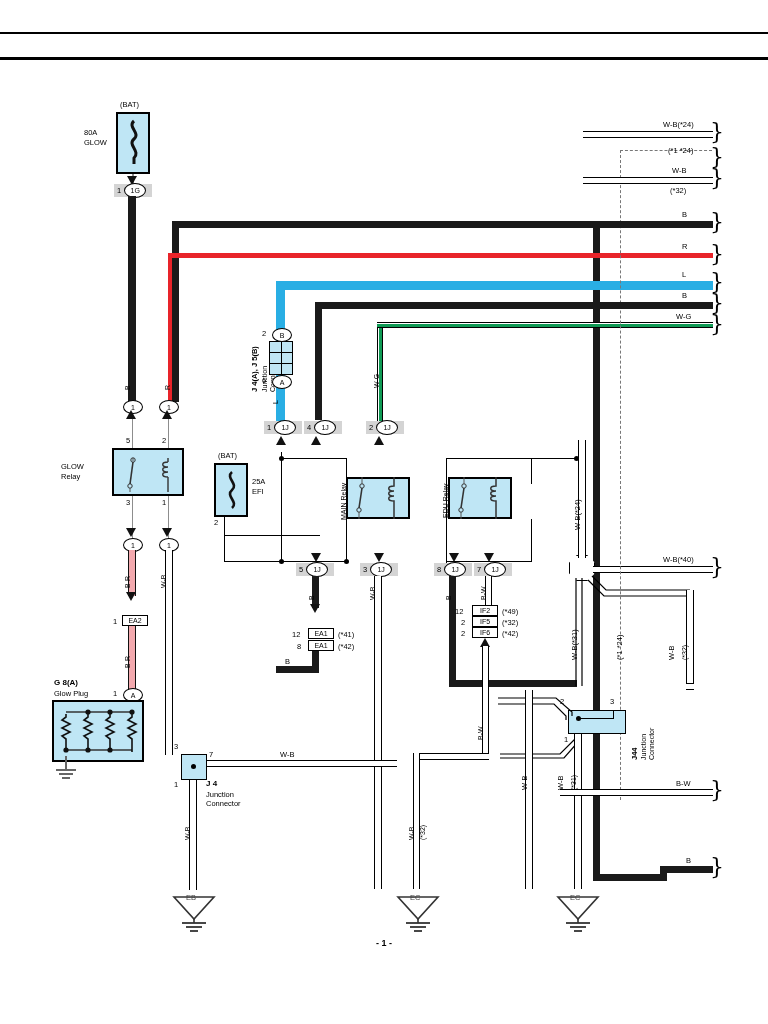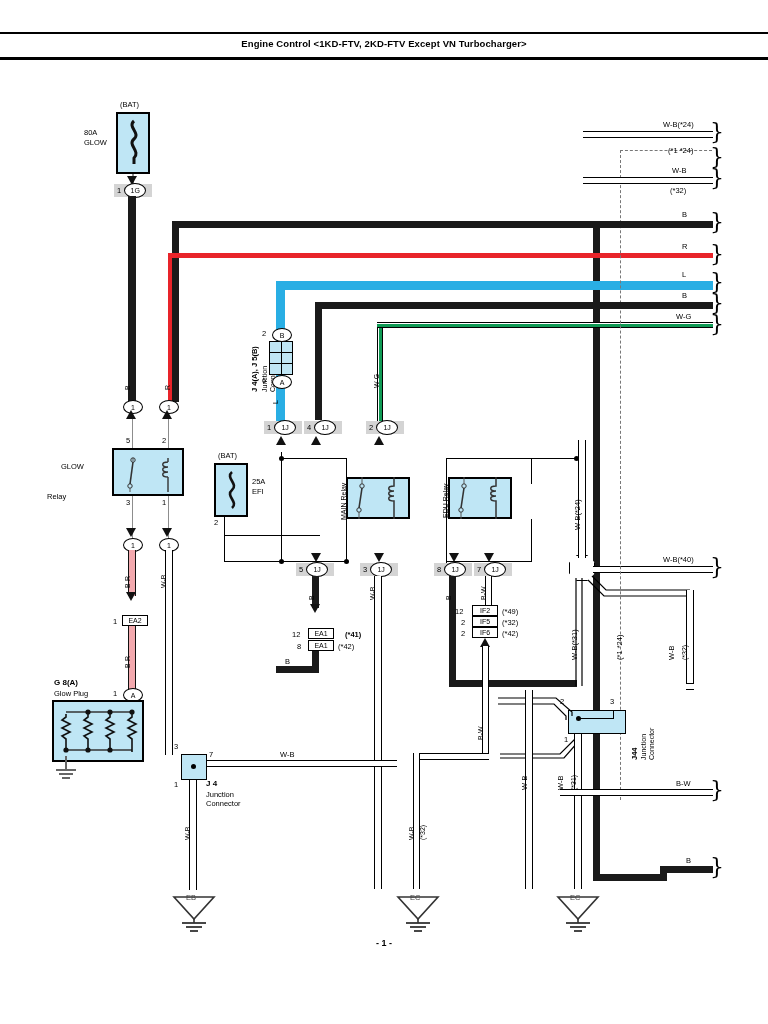--- a/index.html
+++ b/index.html
@@ -63,21 +63,20 @@
   .octag{position:absolute;width:26px;height:26px;background:#fff;border:1.8px solid #000;
          box-sizing:border-box;
          clip-path:polygon(30% 0,70% 0,100% 30%,100% 70%,70% 100%,30% 100%,0 70%,0 30%);}
 </style>
 </head>
 <body>
 
 <div id="sheet">
 
   <div class="hdr-rule" id="hdr-top"></div>
-  <div id="page-title">Engine Control &lt;1KD-FTV, 2KD-FTV Except VN Turbocharger&gt;</div>
   <div class="hdr-rule" id="hdr-bot"></div>
 
   <div class="lbl" style="left:120px;top:100px;">(BAT)</div>
   <div class="box" style="left:116px;top:112px;width:34px;height:62px;"></div>
   <svg class="gndsvg" style="left:124px;top:118px;" width="20" height="50">
     <path d="M10 3 C3 9,17 15,10 21 C3 27,17 33,10 40 L10 46" stroke="#111" stroke-width="3" fill="none"></path>
   </svg>
   <div class="lbl" style="left:84px;top:128px;text-align:right;">80A</div>
   <div class="lbl" style="left:84px;top:138px;text-align:right;">GLOW</div>
 
@@ -130,21 +129,21 @@
   <div class="gry" style="left:168px;top:402px;width:1.4px;height:46px;"></div>
   <div class="ovlone" style="left:123px;top:400px;">1</div>
   <div class="ovlone" style="left:159px;top:400px;">1</div>
   <div class="arrU" style="left:126px;top:410px;"></div>
   <div class="arrU" style="left:162px;top:410px;"></div>
 
   <div class="lbl" style="left:126px;top:436px;">5</div>
   <div class="lbl" style="left:162px;top:436px;">2</div>
   <div class="box" style="left:112px;top:448px;width:72px;height:48px;"></div>
   <div class="lbl" style="left:61px;top:462px;">GLOW</div>
-  <div class="lbl" style="left:47px;top:472px;margin-top:20px;">Relay</div>
+  <div class="lbl" style="left:61px;top:472px;">Relay</div>
   <svg style="position:absolute;left:112px;top:448px;" width="72" height="48">
     <line x1="21" y1="10" x2="21" y2="13" stroke="#555" stroke-width="1"></line>
     <circle cx="21" cy="12" r="2.2" fill="none" stroke="#333" stroke-width="1"></circle>
     <line x1="21" y1="14" x2="18" y2="36" stroke="#333" stroke-width="1.6"></line>
     <circle cx="18" cy="38" r="2.2" fill="none" stroke="#333" stroke-width="1"></circle>
     <line x1="18" y1="40" x2="18" y2="44" stroke="#555" stroke-width="1"></line>
     <path d="M56 10 L56 14 M56 14 c-7 0,-7 5,0 5 c-7 0,-7 5,0 5 c-7 0,-7 5,0 5 M56 29 L56 44" stroke="#333" stroke-width="1.4" fill="none"></path>
   </svg>
   <div class="lbl" style="left:126px;top:498px;">3</div>
   <div class="lbl" style="left:162px;top:498px;">1</div>
@@ -278,21 +277,21 @@
   <div class="conn" style="left:474px;top:563px;width:38px;">
     <span class="pin">7</span>
     <span class="ovl">1J</span>
   </div>
 
   <div class="wt" style="left:312px;top:576px;width:7px;height:32px;"></div>
   <div class="vlbl" style="left:308px;top:600px;">B</div>
   <div class="arrD" style="left:310px;top:604px;"></div>
   <div class="lbl" style="left:292px;top:630px;">12</div>
   <div class="termbox" style="left:308px;top:628px;width:26px;">EA1</div>
-  <div class="lbl" style="left:345px;top:630px;font-weight:bold;">(*41)</div>
+  <div class="lbl" style="left:338px;top:630px;">(*41)</div>
   <div class="lbl" style="left:297px;top:642px;">8</div>
   <div class="termbox" style="left:308px;top:640px;width:26px;">EA1</div>
   <div class="lbl" style="left:338px;top:642px;">(*42)</div>
   <div class="wt" style="left:312px;top:651px;width:7px;height:22px;"></div>
   <div class="wt" style="left:276px;top:666px;width:43px;height:7px;"></div>
   <div class="lbl" style="left:285px;top:657px;">B</div>
   <div class="wt" style="left:276px;top:666px;width:7px;height:6px;"></div>
 
   <div class="dblv" style="left:374px;top:576px;width:8px;height:313px;"></div>
   <div class="vlbl" style="left:369px;top:600px;">W-B</div>

